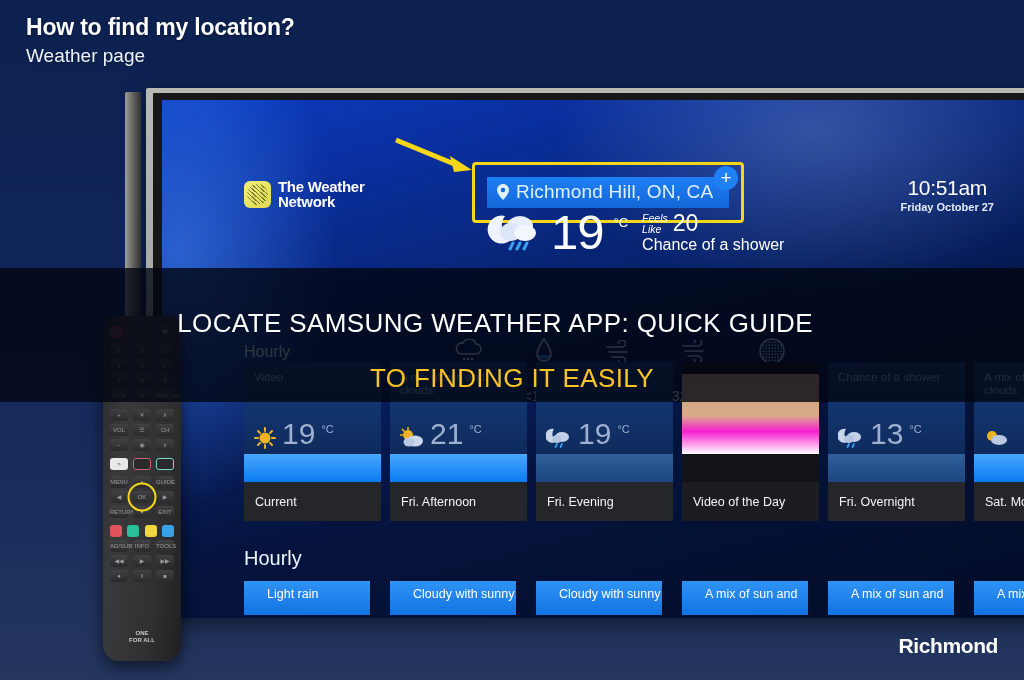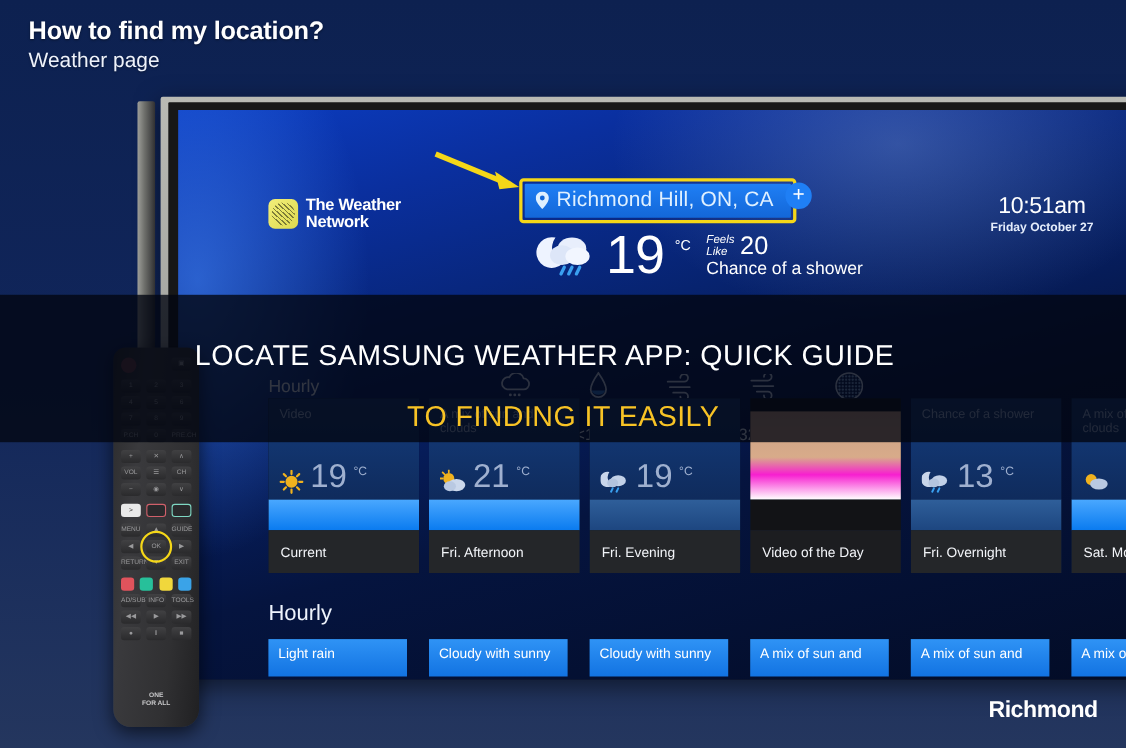--- a/index.html
+++ b/index.html
@@ -60,21 +60,21 @@
   }
   #twn-mark::after {
     content:""; position:absolute; inset:3px; border-radius:50%;
     background: repeating-linear-gradient(42deg, rgba(90,90,40,.75) 0 1px, rgba(255,255,255,0) 1px 3px);
   }
   #twn-text { color:#fff; font-size:15px; font-weight:bold; line-height:1.02; letter-spacing:-.3px; }
 
   
   #loc-wrap {
     position:absolute; left:310px; top:62px;
-    border:3px solid #f5d718; border-radius:4px; padding:2px;
+    border:3px solid #f5d718; border-radius:4px; padding:12px;
   }
   #loc-pill {
     background: linear-gradient(180deg,#1f7ff5 0%, #1367d8 100%);
     padding: 4px 16px 5px 10px; display:flex; align-items:center; gap:7px;
     border-radius: 1px;
   }
   #loc-pin { width:12px; height:16px; flex:none; }
   #loc-text { color:#dff0ff; font-size:19px; white-space:nowrap; letter-spacing:.2px; }
   #add-btn {
     position:absolute; left:552px; top:66px; width:24px; height:24px; border-radius:50%;
@@ -126,21 +126,21 @@
     position:absolute; left:0; right:0; top:12px; height:80px;
     background: linear-gradient(180deg,#caa184 0%,#d8ab8a 52%,#f71fd0 72%,#ffffff 100%);
   }
   .fc-card.video .fc-band { background:#121316; }
   .fc-card.video .fc-foot { background:#1c1d20; }
 
   
   #hr-title { position:absolute; left:82px; top:447px; color:#eef3fc; font-size:20px; }
   #hr-strip { position:absolute; left:82px; top:481px; display:flex; gap:20px; }
   .hr-card {
-    width:126px; height:34px; flex:none; padding:6px 0 0 9px;
+    width:126px; height:34px; flex:none; padding:6px 0 0 23px;
     background: linear-gradient(180deg,#2f93f5 0%, #1273e2 100%);
     color:#ffffff; font-size:12.5px; overflow:hidden;
   }
 
   
   #remote {
     position:absolute; left:103px; top:316px; width:78px; height:345px; z-index:22;
     background: linear-gradient(96deg,#2a2a2c 0%, #3a3a3d 28%, #303032 70%, #202022 100%);
     border-radius: 11px 11px 16px 16px;
     box-shadow: 0 5px 16px rgba(0,0,0,.6);

